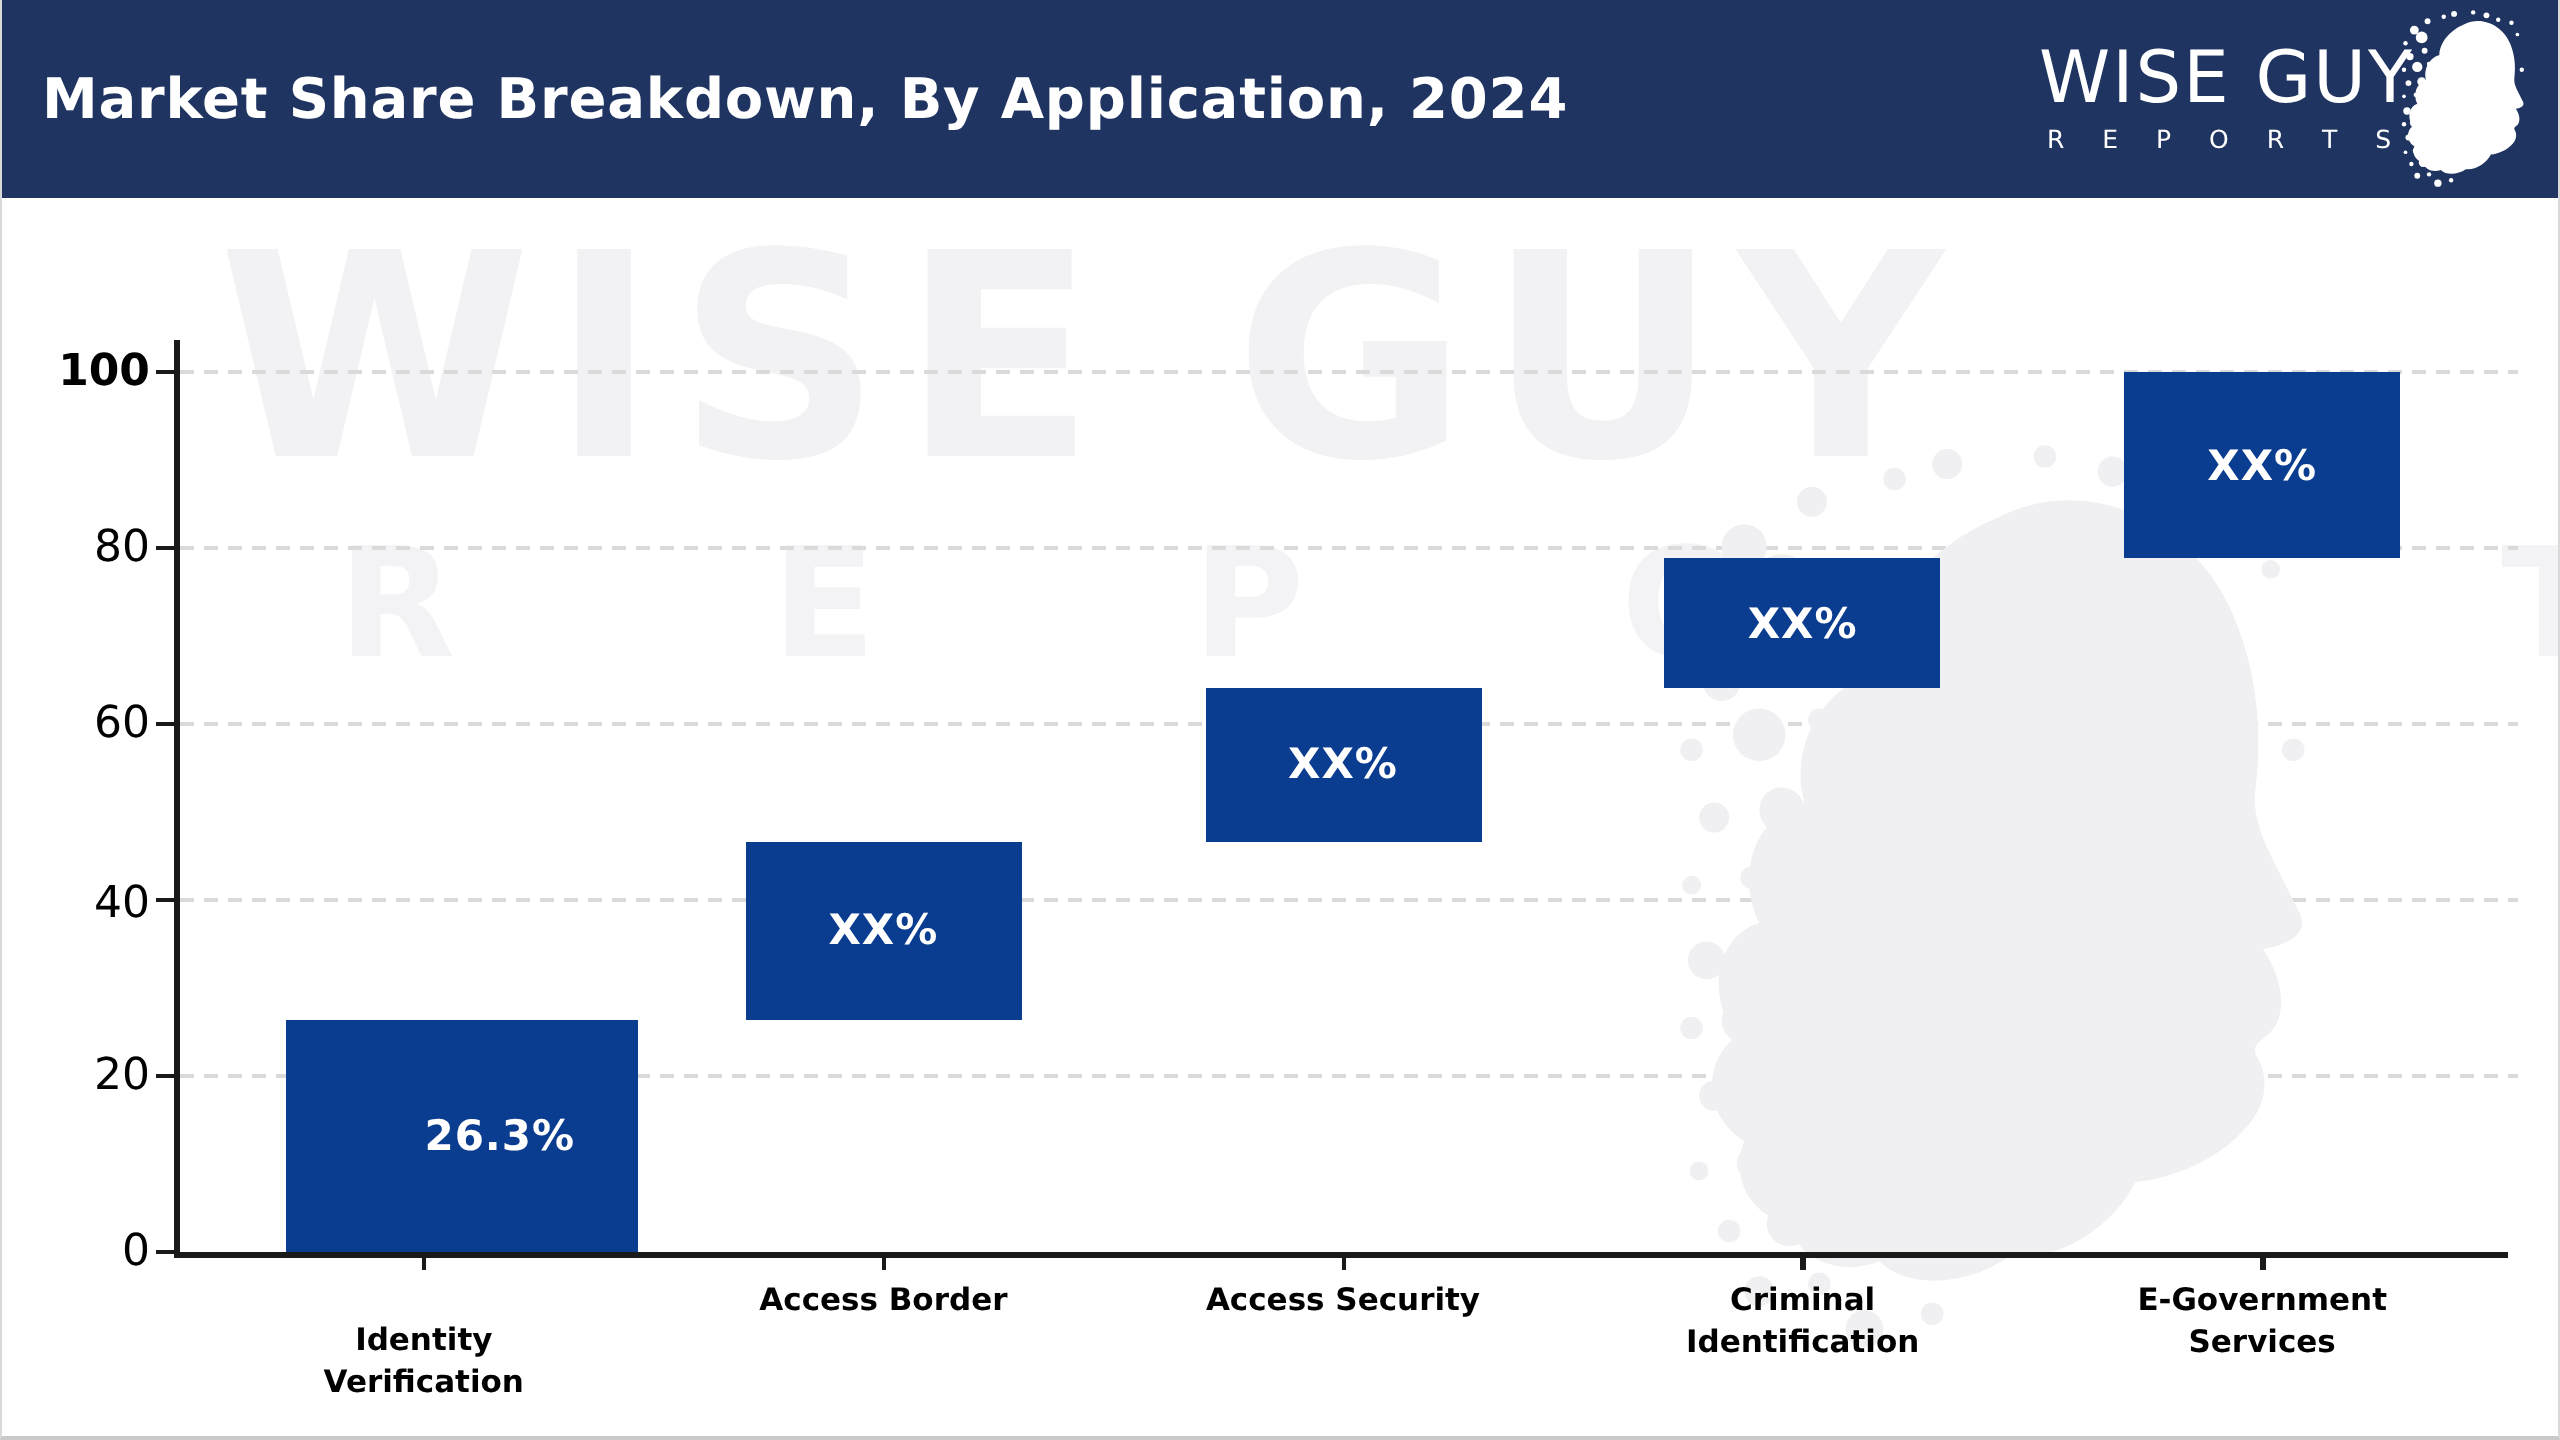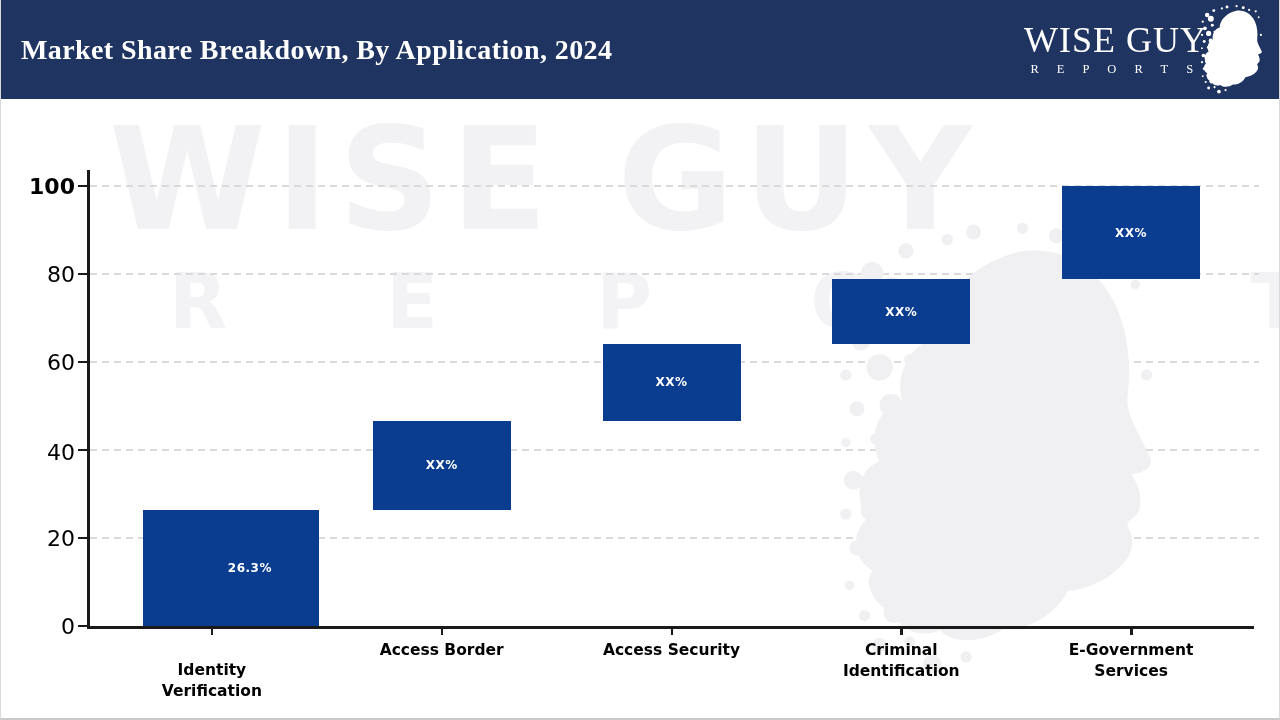--- a/index.html
+++ b/index.html
@@ -39,21 +39,21 @@
     background:repeating-linear-gradient(90deg,#dadada 0 7px,transparent 7px 12px);}
   .axis{position:absolute;background:#1a1a1a;z-index:4;}
   .ytick{position:absolute;height:2px;background:#1a1a1a;z-index:4;}
   .ytick-label{
     position:absolute;z-index:4;width:74px;text-align:right;
     font-size:22px;color:#000000;transform:translateY(-50%);
   }
   .bar{
     position:absolute;z-index:3;display:flex;align-items:center;justify-content:center;
   }
-  .bar-label{font-size:12px;font-weight:700;letter-spacing:.5px;}
+  .bar-label{font-size:21px;font-weight:700;letter-spacing:.5px;}
   .xtick{position:absolute;width:2.5px;height:7px;background:#1a1a1a;z-index:4;}
   .xtick-label{
     position:absolute;z-index:4;width:240px;text-align:center;
     font-size:15.5px;font-weight:700;color:#000000;line-height:1.38;white-space:pre-line;
   }
 </style>
 </head>
 <body>
 
 <svg width="0" height="0" style="position:absolute">
@@ -105,21 +105,21 @@
         <circle cx="134" cy="16" r="3"></circle>
         <circle cx="152" cy="20" r="3"></circle>
       <circle cx="160" cy="36" r="2.5"></circle>
         <circle cx="166" cy="84" r="3"></circle>
     </g>
   </defs>
 </svg>
 
 <div class="page">
 
-  <header class="header" style="background: rgb(31, 52, 97); font-family: Liberation Serif, serif;">
+  <header class="header" style="background: rgb(31, 52, 97);">
     <div class="title">Market Share Breakdown, By Application, 2024</div>
     <div class="logo">
       <div class="logo-text">
         <div class="logo-name">WISE GUY</div>
         <div class="logo-sub">R E P O R T S</div>
       </div>
       <svg class="logo-face" viewBox="0 0 175 250">
         <use href="#dotface"></use>
       </svg>
     </div>

